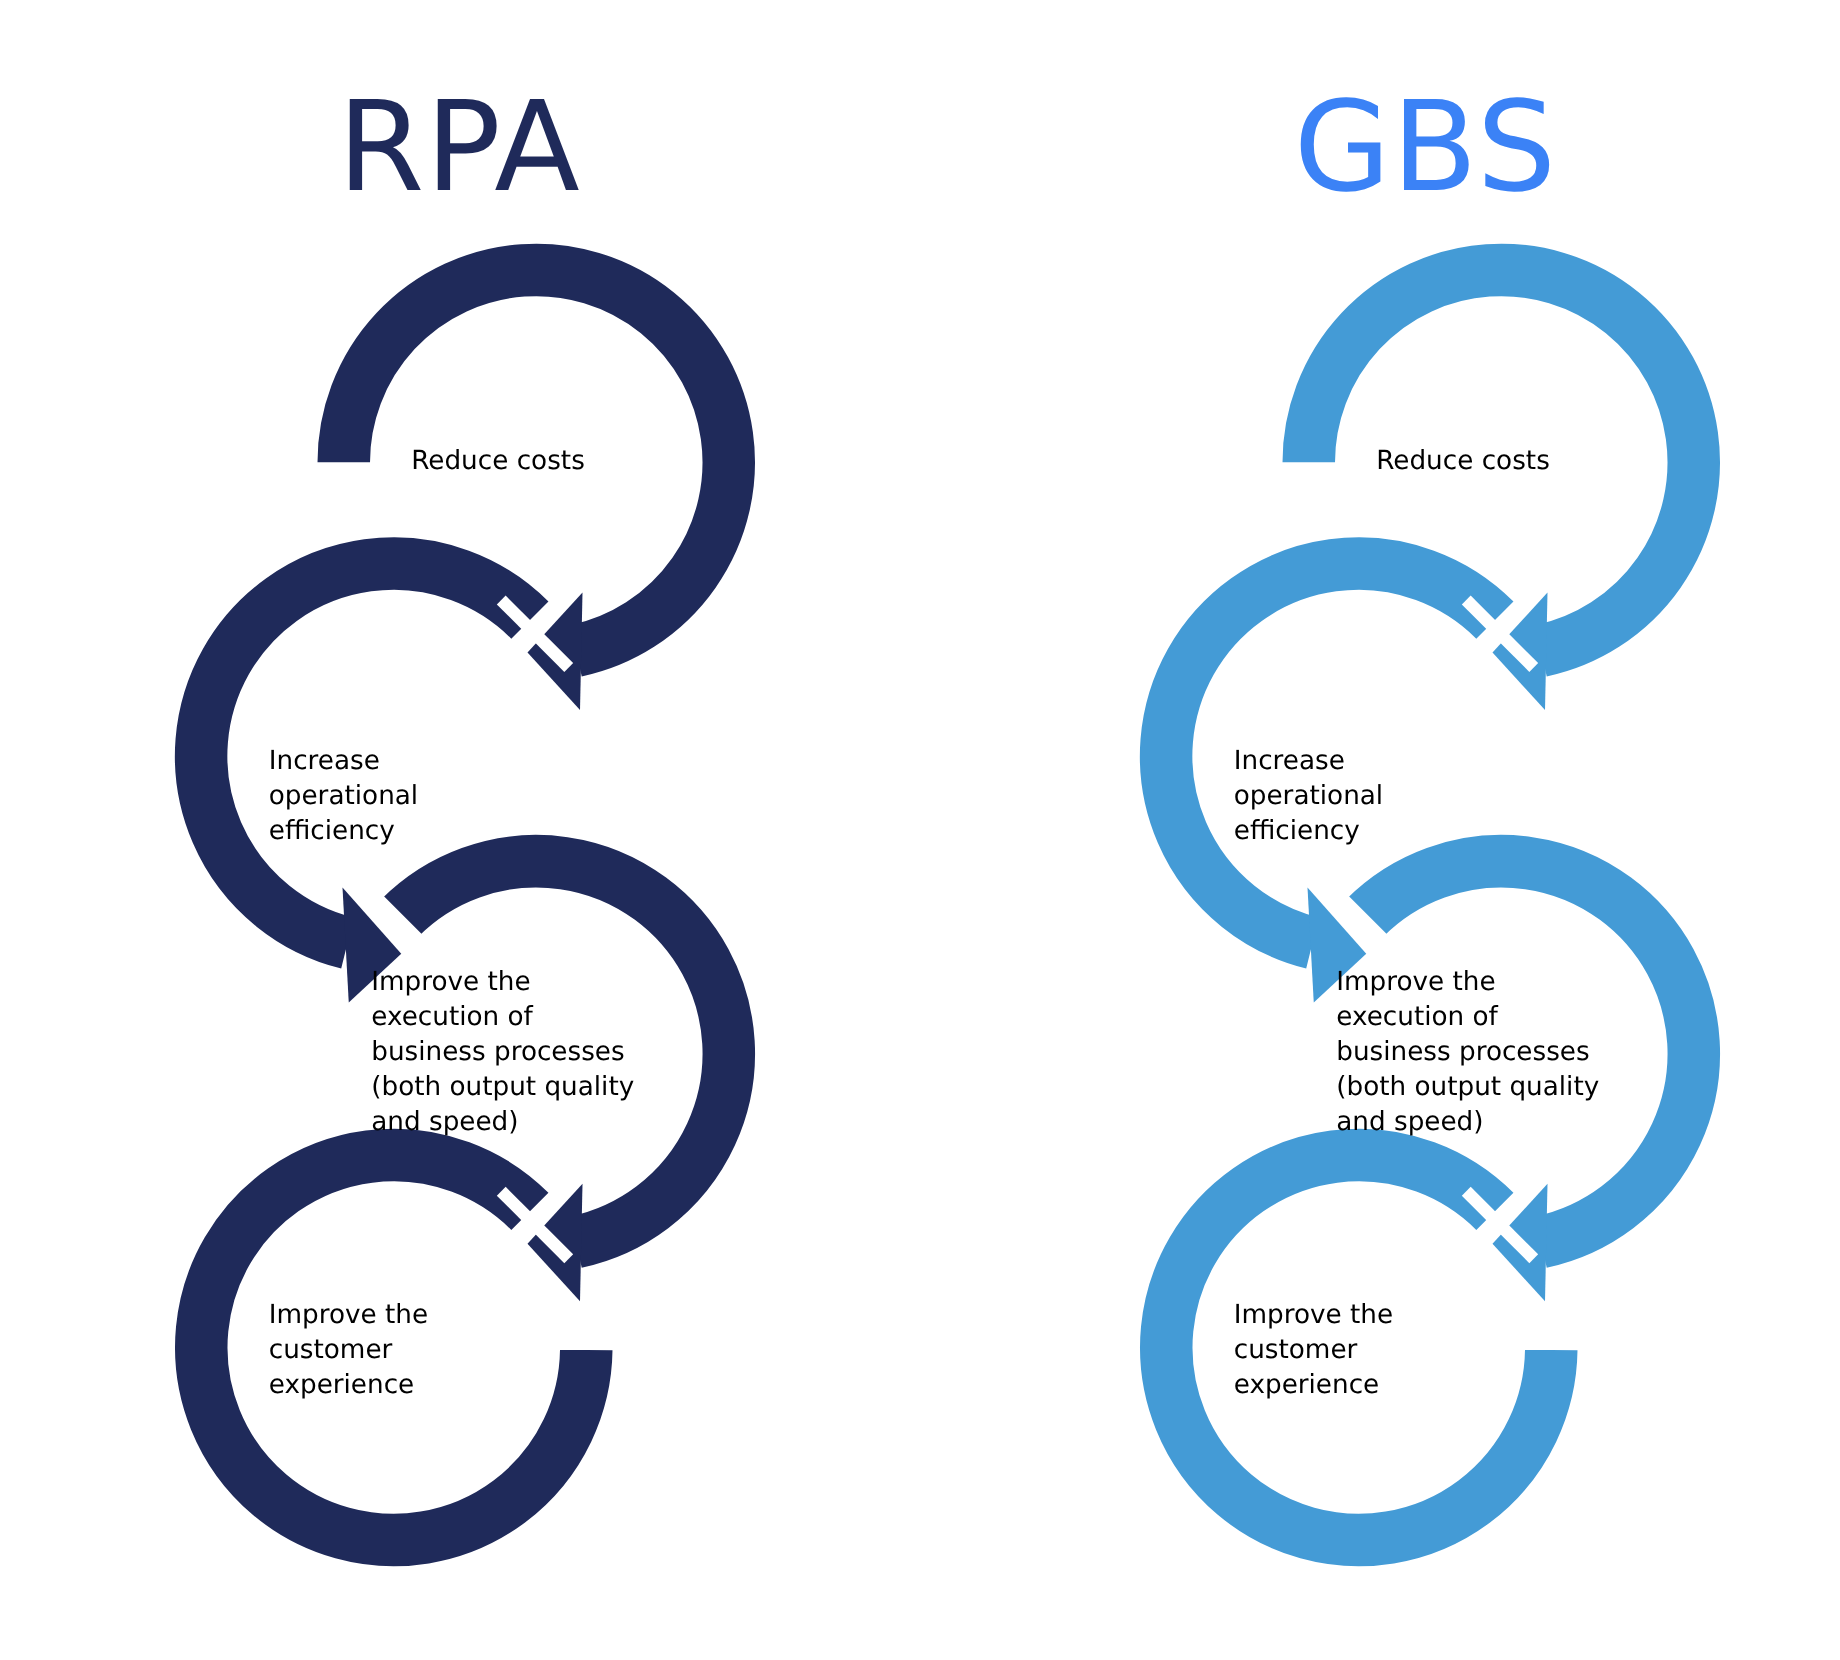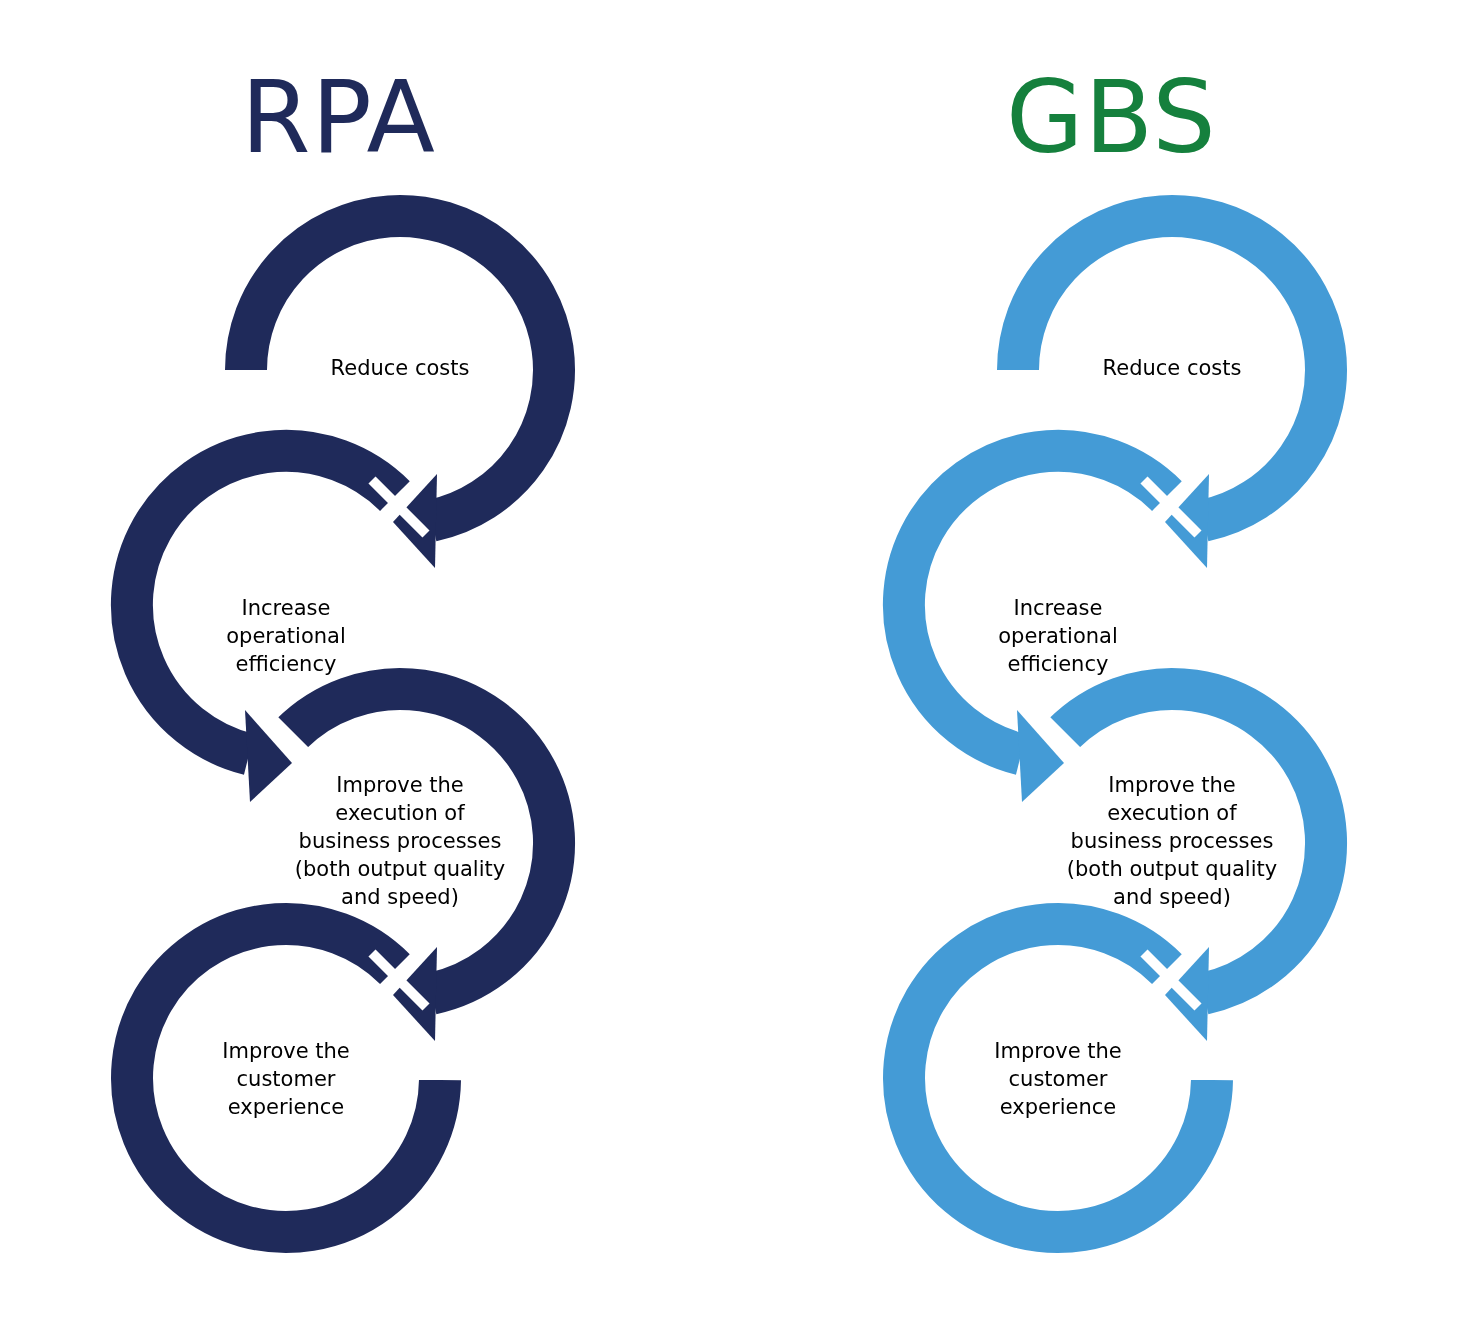--- a/index.html
+++ b/index.html
@@ -1,24 +1,24 @@
 <!DOCTYPE html>
 <html><head>
 <meta charset="utf-8">
 <style>
   html, body { margin: 0; padding: 0; background: #ffffff; }
   body { width: 1472px; height: 1328px; position: relative; overflow: hidden; font-family: "DejaVu Sans", "Liberation Sans", sans-serif; }
-  .panel { position: absolute; top: 0; width: 736px; height: 1144px; }
+  .panel { position: absolute; top: 0; width: 736px; height: 1144px; margin-left: 29px; }
   .panel-rpa { left: 0; }
   .panel-gbs { left: 772px; }
   .title { position: absolute; top: 68px; font-family: "DejaVu Sans", sans-serif; font-size: 100px; font-weight: 400; letter-spacing: 1px; line-height: 1; }
   .panel-rpa .title { left: 241px; color: #1f2a5a; }
-  .panel-gbs .title { left: 234px; color: #15803d; }
+  .panel-gbs .title { left: 234px; color: #3b82f6; }
   svg.rings { position: absolute; left: 0; top: 0; width: 736px; height: 1328px; }
-  .label { position: absolute; text-align: center; color: #000; font-family: "DejaVu Sans", sans-serif; font-size: 21px; line-height: 28px; white-space: pre-line; }
+  .label { position: absolute; color: #000; font-family: "DejaVu Sans", sans-serif; font-size: 21px; line-height: 28px; white-space: pre-line; }
   .l1 { left: 300px; top: 354px; width: 200px; }
   .l2 { left: 186px; top: 594px; width: 200px; }
   .l3 { left: 268px; top: 771px; width: 264px; }
   .l4 { left: 186px; top: 1037px; width: 200px; }
 </style>
 </head>
 <body>
 
 <div class="panel panel-rpa">
   <div class="title">RPA</div>

